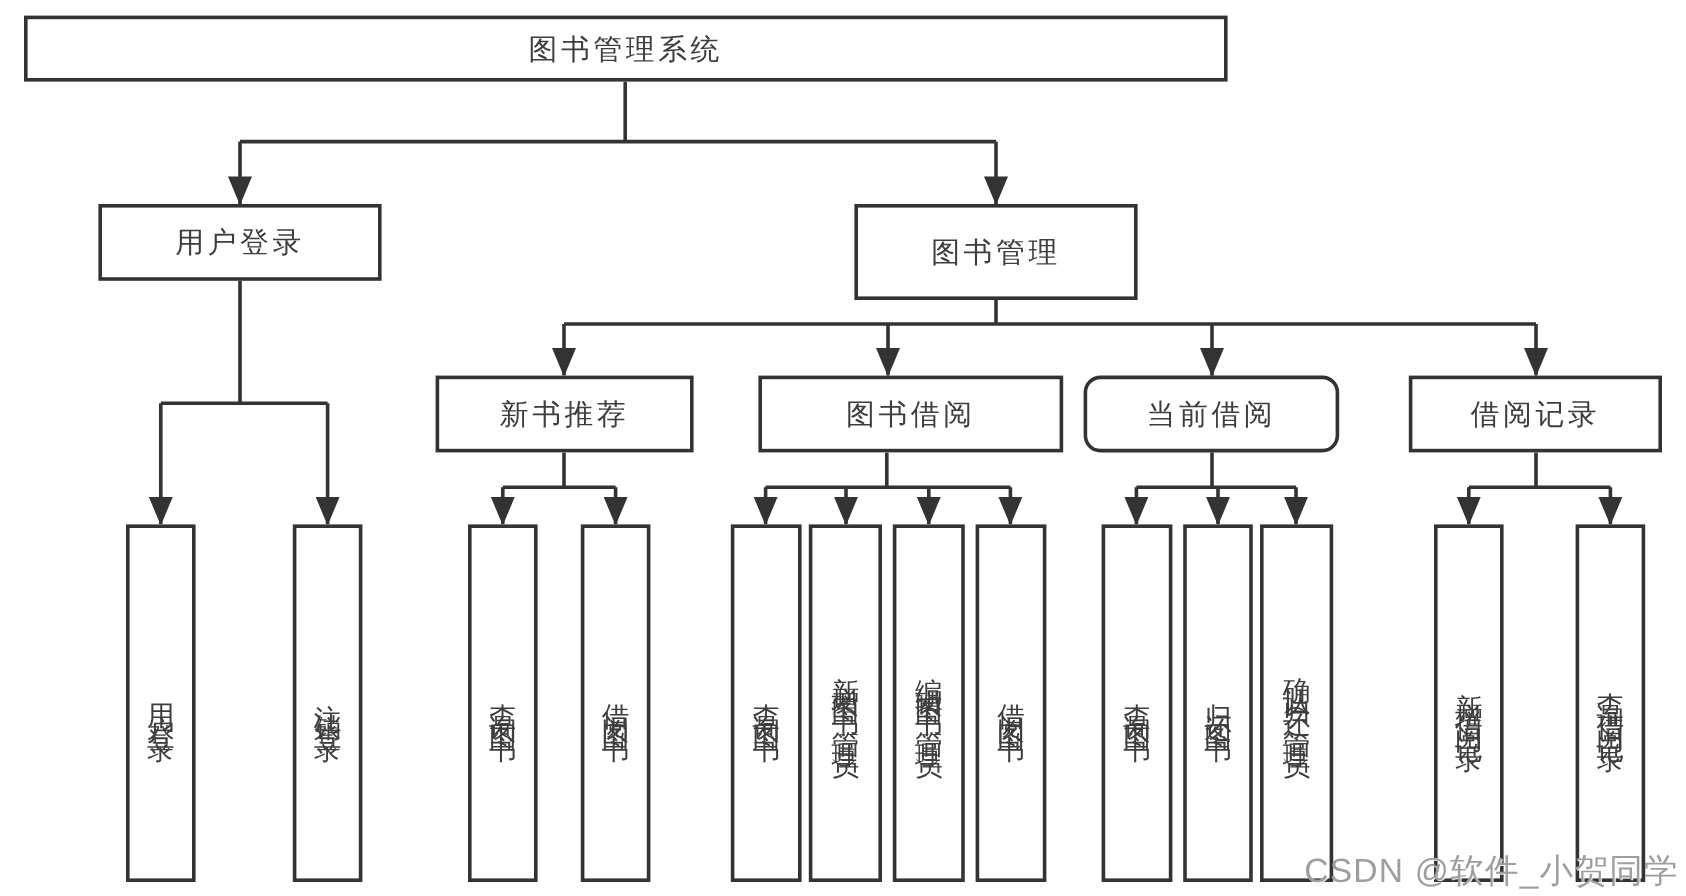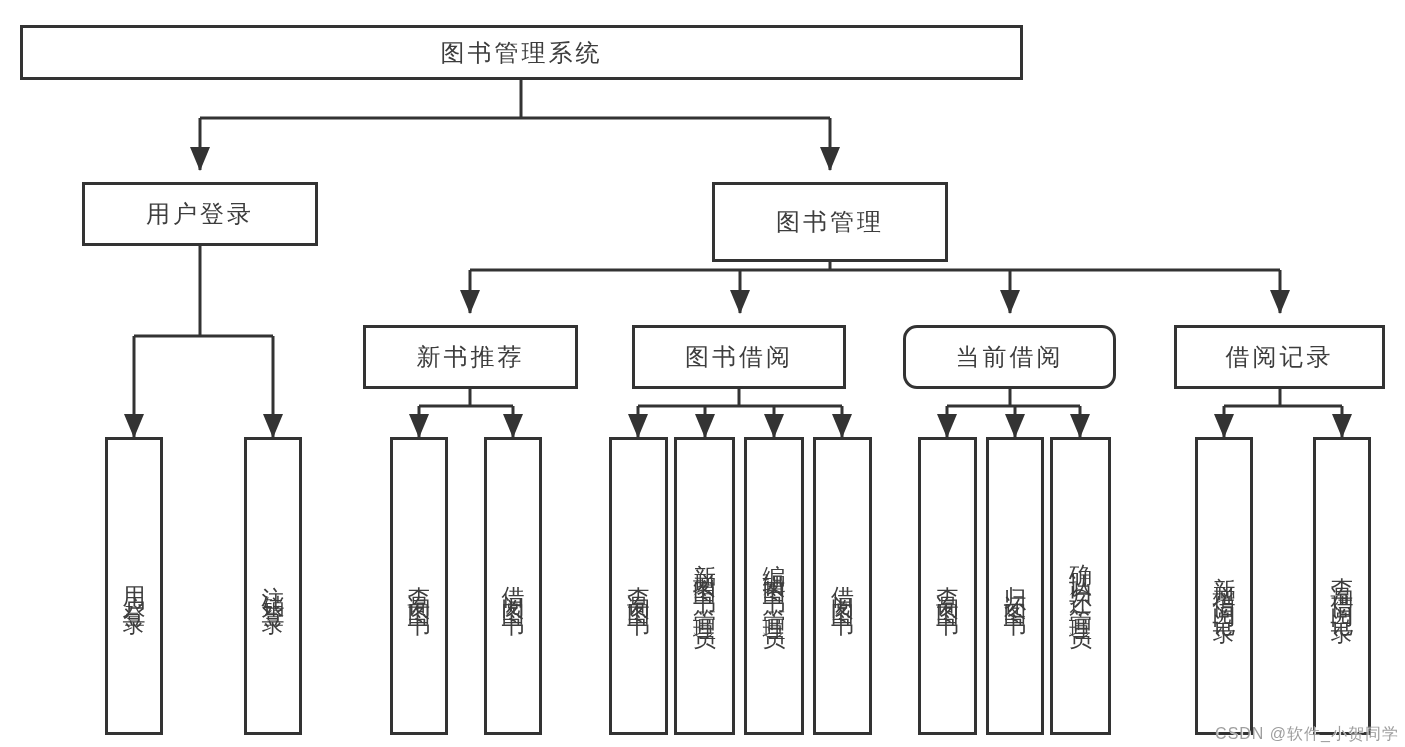--- a/index.html
+++ b/index.html
@@ -22,21 +22,20 @@
     box-sizing: border-box;
     border: 3px solid #333333;
     background: #ffffff;
     display: flex;
     align-items: center;
     justify-content: center;
     font-size: 24px;
     letter-spacing: 3px;
     color: #3d3d3d;
     white-space: nowrap;
-    margin-top: 12px;
   }
   .vbox {
     position: absolute;
     top: 437px;
     height: 298px;
     box-sizing: border-box;
     border: 3px solid #333333;
     background: #ffffff;
     display: flex;
     align-items: center;
@@ -47,21 +46,21 @@
     text-orientation: mixed;
     font-size: 23px;
     line-height: 1;
     letter-spacing: 9px;
     color: #3d3d3d;
   }
   .watermark {
     position: absolute;
     right: 6px;
     bottom: 2px;
-    font-size: 16px;
+    font-size: 28px;
     letter-spacing: 1px;
     color: #9e9e9e;
     text-shadow: 1px 1px 0 rgba(255,255,255,0.85);
     white-space: nowrap;
   }
 </style>
 </head>
 <body>
 
 <div class="canvas">
@@ -135,21 +134,21 @@
   <div class="hbox" style="left:82px; top:170px; width:236px; height:64px;">
     <span>用户登录</span>
   </div>
   <div class="hbox" style="left:712px; top:170px; width:236px; height:80px;">
     <span>图书管理</span>
   </div>
 
   <div class="hbox" style="left:363px; top:313px; width:215px; height:64px;">
     <span>新书推荐</span>
   </div>
-  <div class="hbox" style="left:632px; top:313px; width:214px; height:64px;">
+  <div class="hbox" style="left:632px; top:313px; width:254px; height:64px;">
     <span>图书借阅</span>
   </div>
   <div class="hbox" style="left:903px; top:313px; width:213px; height:64px;border-radius:14px;">
     <span>当前借阅</span>
   </div>
   <div class="hbox" style="left:1174px; top:313px; width:211px; height:64px;">
     <span>借阅记录</span>
   </div>
 
   <div class="vbox" style="left:105px; width:58px;">

